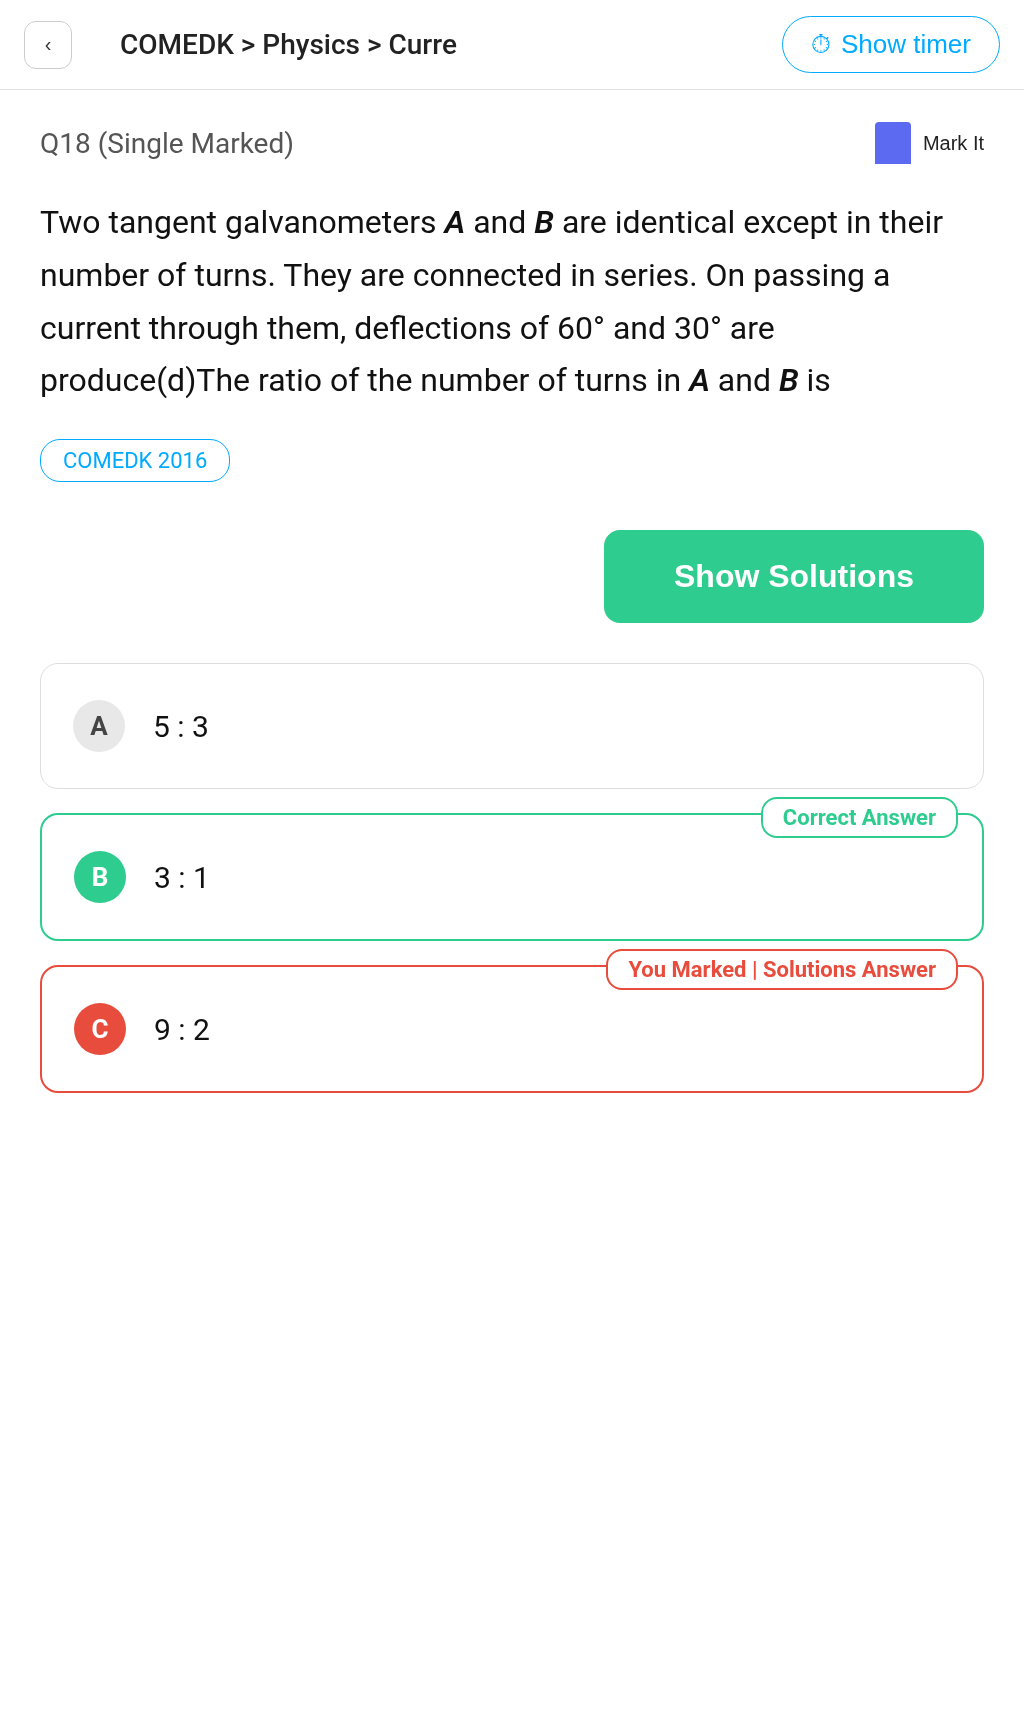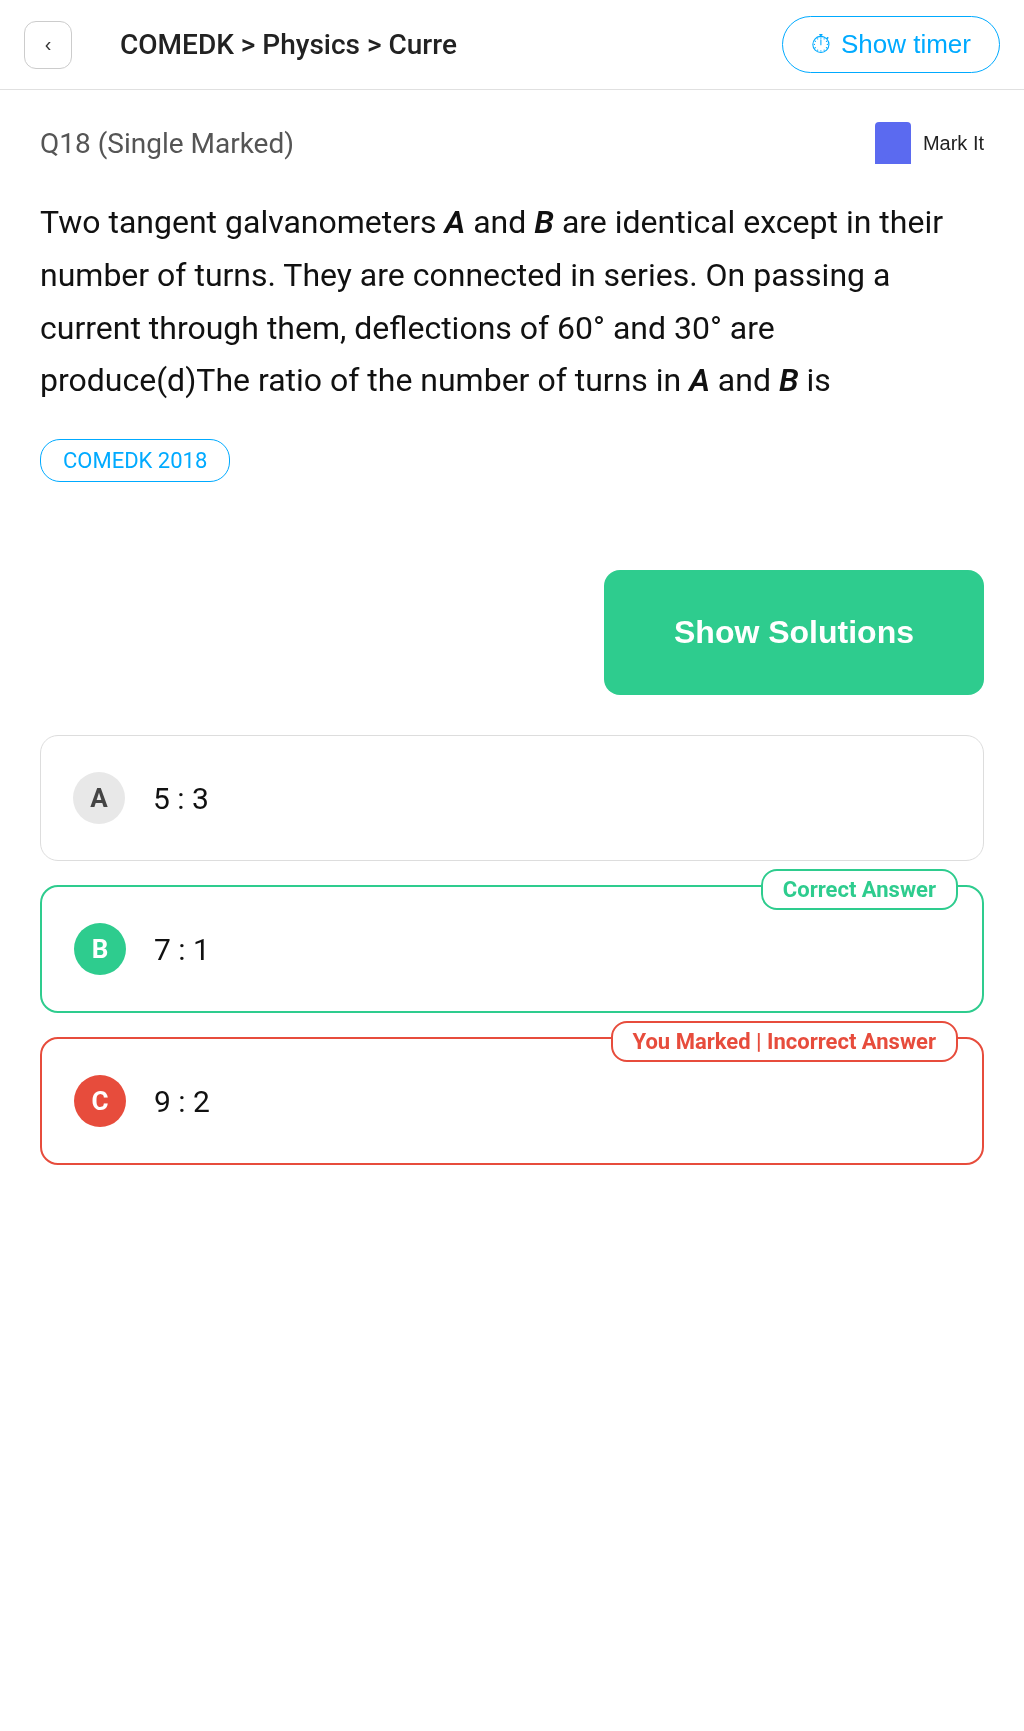--- a/index.html
+++ b/index.html
@@ -124,26 +124,25 @@
     .show-solutions-container {
       display: flex;
       justify-content: flex-end;
       padding: 16px 40px 40px 40px;
     }
     .show-solutions-btn {
       background: #2ecc8e;
       color: #fff;
       border: none;
       border-radius: 16px;
-      padding: 44px 60px;
+      padding: 28px 60px;
       font-size: 32px;
       font-weight: 600;
       cursor: pointer;
       min-width: 380px;
-      margin-top: 40px;
     }
     .options-container {
       padding: 0 40px 40px 40px;
       display: flex;
       flex-direction: column;
       gap: 0;
     }
     .option-card {
       border: 1.5px solid #ddd;
       border-radius: 18px;
@@ -236,39 +235,39 @@
 <div class="question-body">
   Two tangent galvanometers <em>A</em> and <em>B</em> are
   identical except in their number of turns.
   They are connected in series. On passing
   a current through them, deflections of
   60° and 30° are produce(d)The ratio of
   the number of turns in <em>A</em> and <em>B</em> is
 </div>
 
 <div class="tag-container">
-  <span class="tag">COMEDK 2018</span>
+  <span class="tag">COMEDK 2016</span>
 </div>
 
 <div class="show-solutions-container">
   <button class="show-solutions-btn">Show Solutions</button>
 </div>
 
 <div class="options-container">
 
   <div class="option-card">
     <div class="option-circle neutral">A</div>
     <span class="option-text">5 : 3</span>
   </div>
 
   <div class="option-card correct">
     <span class="option-badge-label correct-label">Correct Answer</span>
     <div class="option-circle green">B</div>
-    <span class="option-text">7 : 1</span>
+    <span class="option-text">3 : 1</span>
   </div>
 
   <div class="option-card incorrect">
-    <span class="option-badge-label incorrect-label">You Marked | Incorrect Answer</span>
+    <span class="option-badge-label incorrect-label">You Marked | Solutions Answer</span>
     <div class="option-circle red">C</div>
     <span class="option-text">9 : 2</span>
   </div>
 
 </div>
 
 </body></html>

